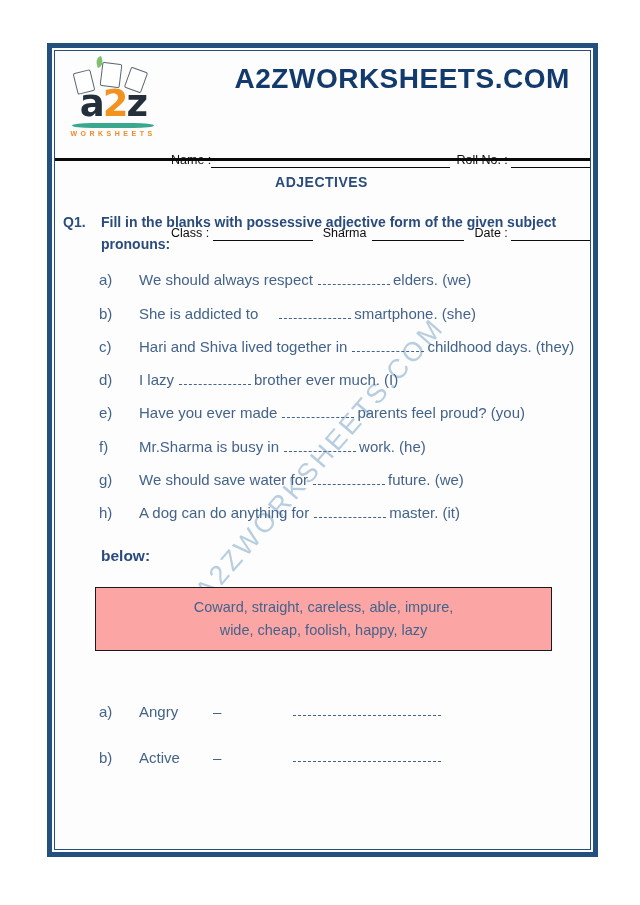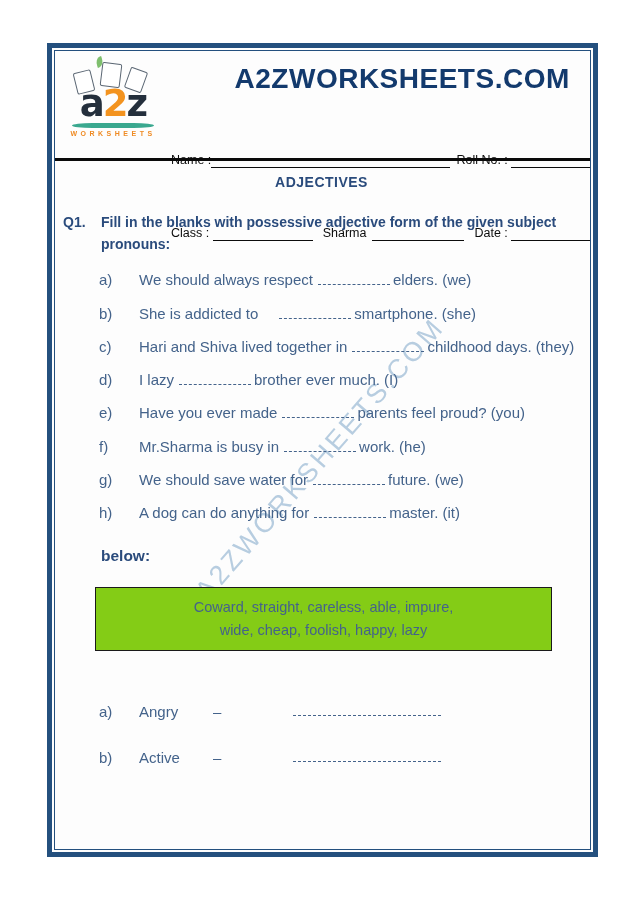--- a/index.html
+++ b/index.html
@@ -46,21 +46,21 @@
   .below-line { font-weight:bold; font-size:15.5px; color:#2a4b7c; padding-left:38px; margin-top:26px; }
 
   .items { margin-top:12px; }
   .item { display:flex; margin-top:16px; font-size:15px; color:#44638b; padding-left:36px; line-height:1.15; }
   .item + .item { margin-top:16px; }
   .item-label { width:40px; flex-shrink:0; }
   .item-text { flex:1; white-space:nowrap; }
   .blank { display:inline-block; width:72px; border-bottom:1.6px dashed #44638b; height:12px; margin:0 3px; }
 
   .q2 { margin-top:33px; }
-  .word-box { margin:22px 8px 0 32px; width:457px; border:1.5px solid #1a1a1a; background:#84cc16;
+  .word-box { margin:22px 8px 0 32px; width:457px; border:1.5px solid #1a1a1a; background:#fca5a5;
               text-align:center; font-size:14.5px; color:#44638b; padding:8px 4px 9px; line-height:1.55; }
 
   .ant-row { display:flex; font-size:15px; color:#44638b; padding-left:36px; line-height:1.15; }
   .ant-first { margin-top:52px; }
   .ant-next { margin-top:28px; }
   .ant-label { width:40px; flex-shrink:0; }
   .ant-word { width:74px; }
   .ant-dash { width:80px; }
   .ant-line { width:148px; border-bottom:1.6px dashed #44638b; height:13px; }
 

